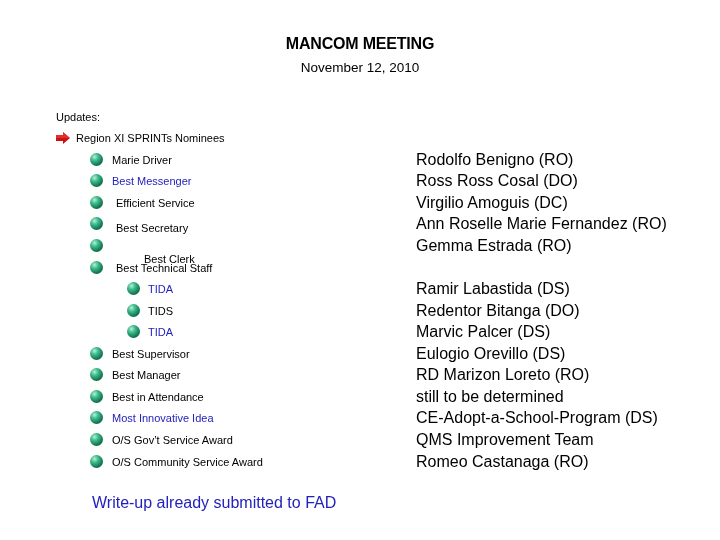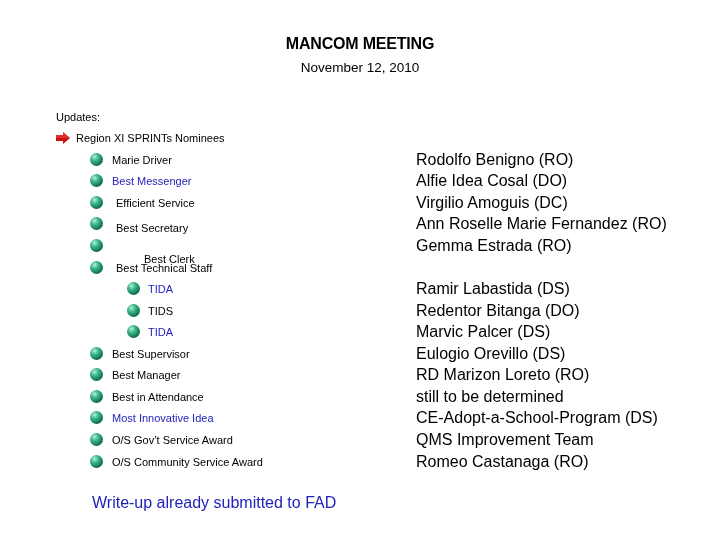--- a/index.html
+++ b/index.html
@@ -87,21 +87,21 @@
 
   <div>
     <span class="ball" style="left:90px; top:153px;"></span>
     <div class="line" style="left:112px; top:150px;">Marie Driver</div>
     <div class="value" style="top:150px;">Rodolfo Benigno (RO)</div>
   </div>
 
   <div>
     <span class="ball" style="left:90px; top:174px;"></span>
     <div class="line blue" style="left:112px; top:171px;">Best Messenger</div>
-    <div class="value" style="top:171px;">Alfie Idea Cosal (DO)</div>
+    <div class="value" style="top:171px;">Ross Ross Cosal (DO)</div>
   </div>
 
   <div>
     <span class="ball" style="left:90px; top:196px;"></span>
     <div class="line" style="left:116px; top:193px;">Efficient Service</div>
     <div class="value" style="top:193px;">Virgilio Amoguis (DC)</div>
   </div>
 
   <div>
     <span class="ball" style="left:90px; top:217px;"></span>

